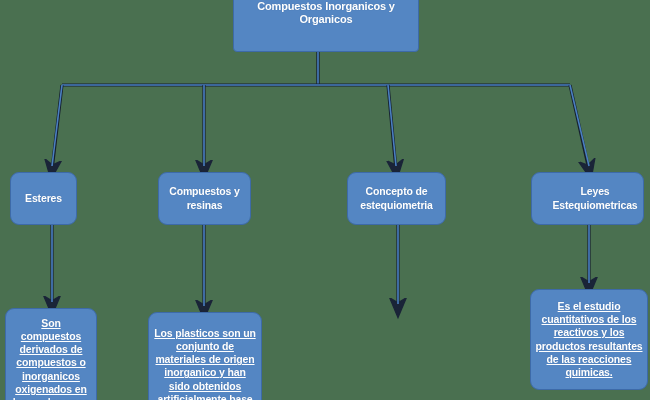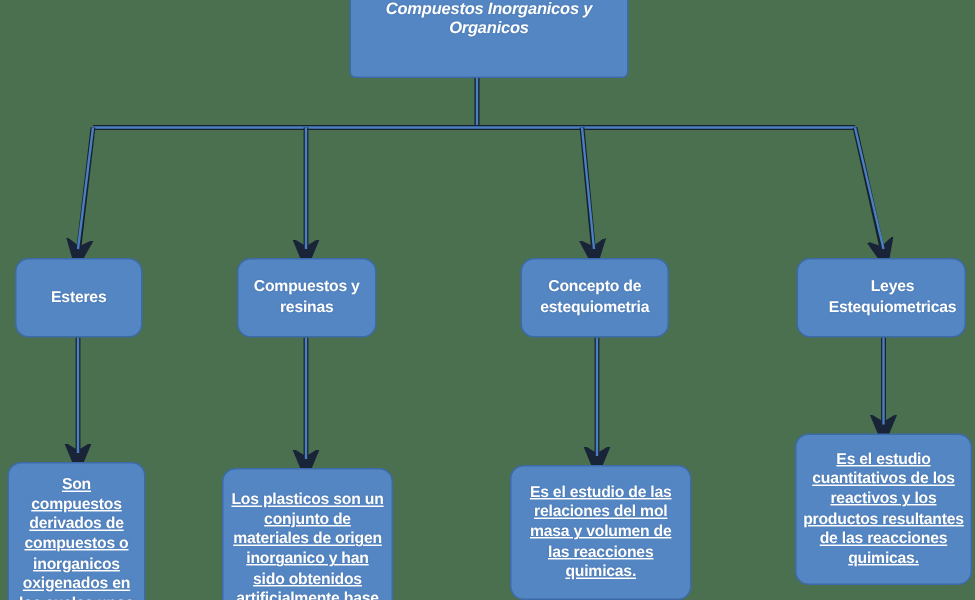--- a/index.html
+++ b/index.html
@@ -55,28 +55,28 @@
   #node-root {
     left: 233px;
     top: -20px;
     width: 186px;
     height: 72px;
     font-size: 11px;
     border-radius: 4px;
     align-items: flex-end;
     padding-bottom: 6px;
   }
-  #node-root .node-text { padding-bottom: 18px; font-style: italic; }
+  #node-root .node-text { padding-bottom: 18px; }
   
   .level2 {
     height: 53px;
     font-size: 10.5px;
     top: 172px;
   }
-  #node-esteres   { left: 10px;  width: 85px; }
+  #node-esteres   { left: 10px;  width: 67px; }
   #node-plasticos { left: 158px; width: 93px; }
   #node-concepto  { left: 347px; width: 99px; }
   #node-leyes     { left: 531px; width: 113px; padding-left: 15px; }
   
   .level3 {
     font-size: 10.5px;
     align-items: flex-start;
     text-decoration: underline;
   }
   #node-desc-esteres {
@@ -177,21 +177,18 @@
   </div>
 
   <div class="node level3" id="node-desc-esteres">
     <span class="node-text">Son compuestos derivados de compuestos o inorganicos oxigenados en los cuales unos son</span>
   </div>
 
   <div class="node level3" id="node-desc-plasticos">
     <span class="node-text">Los plasticos son un conjunto de materiales de origen inorganico y han sido obtenidos artificialmente base</span>
   </div>
 
-  <div class="node level3" id="node-desc-concepto">
-    <span class="node-text">Es el estudio de las relaciones del mol masa y volumen de las reacciones quimicas.</span>
-  </div>
 
   <div class="node level3" id="node-desc-leyes">
     <span class="node-text">Es el estudio cuantitativos de los reactivos y los productos resultantes de las reacciones quimicas.</span>
   </div>
 
 </div>
 
 </body></html>

